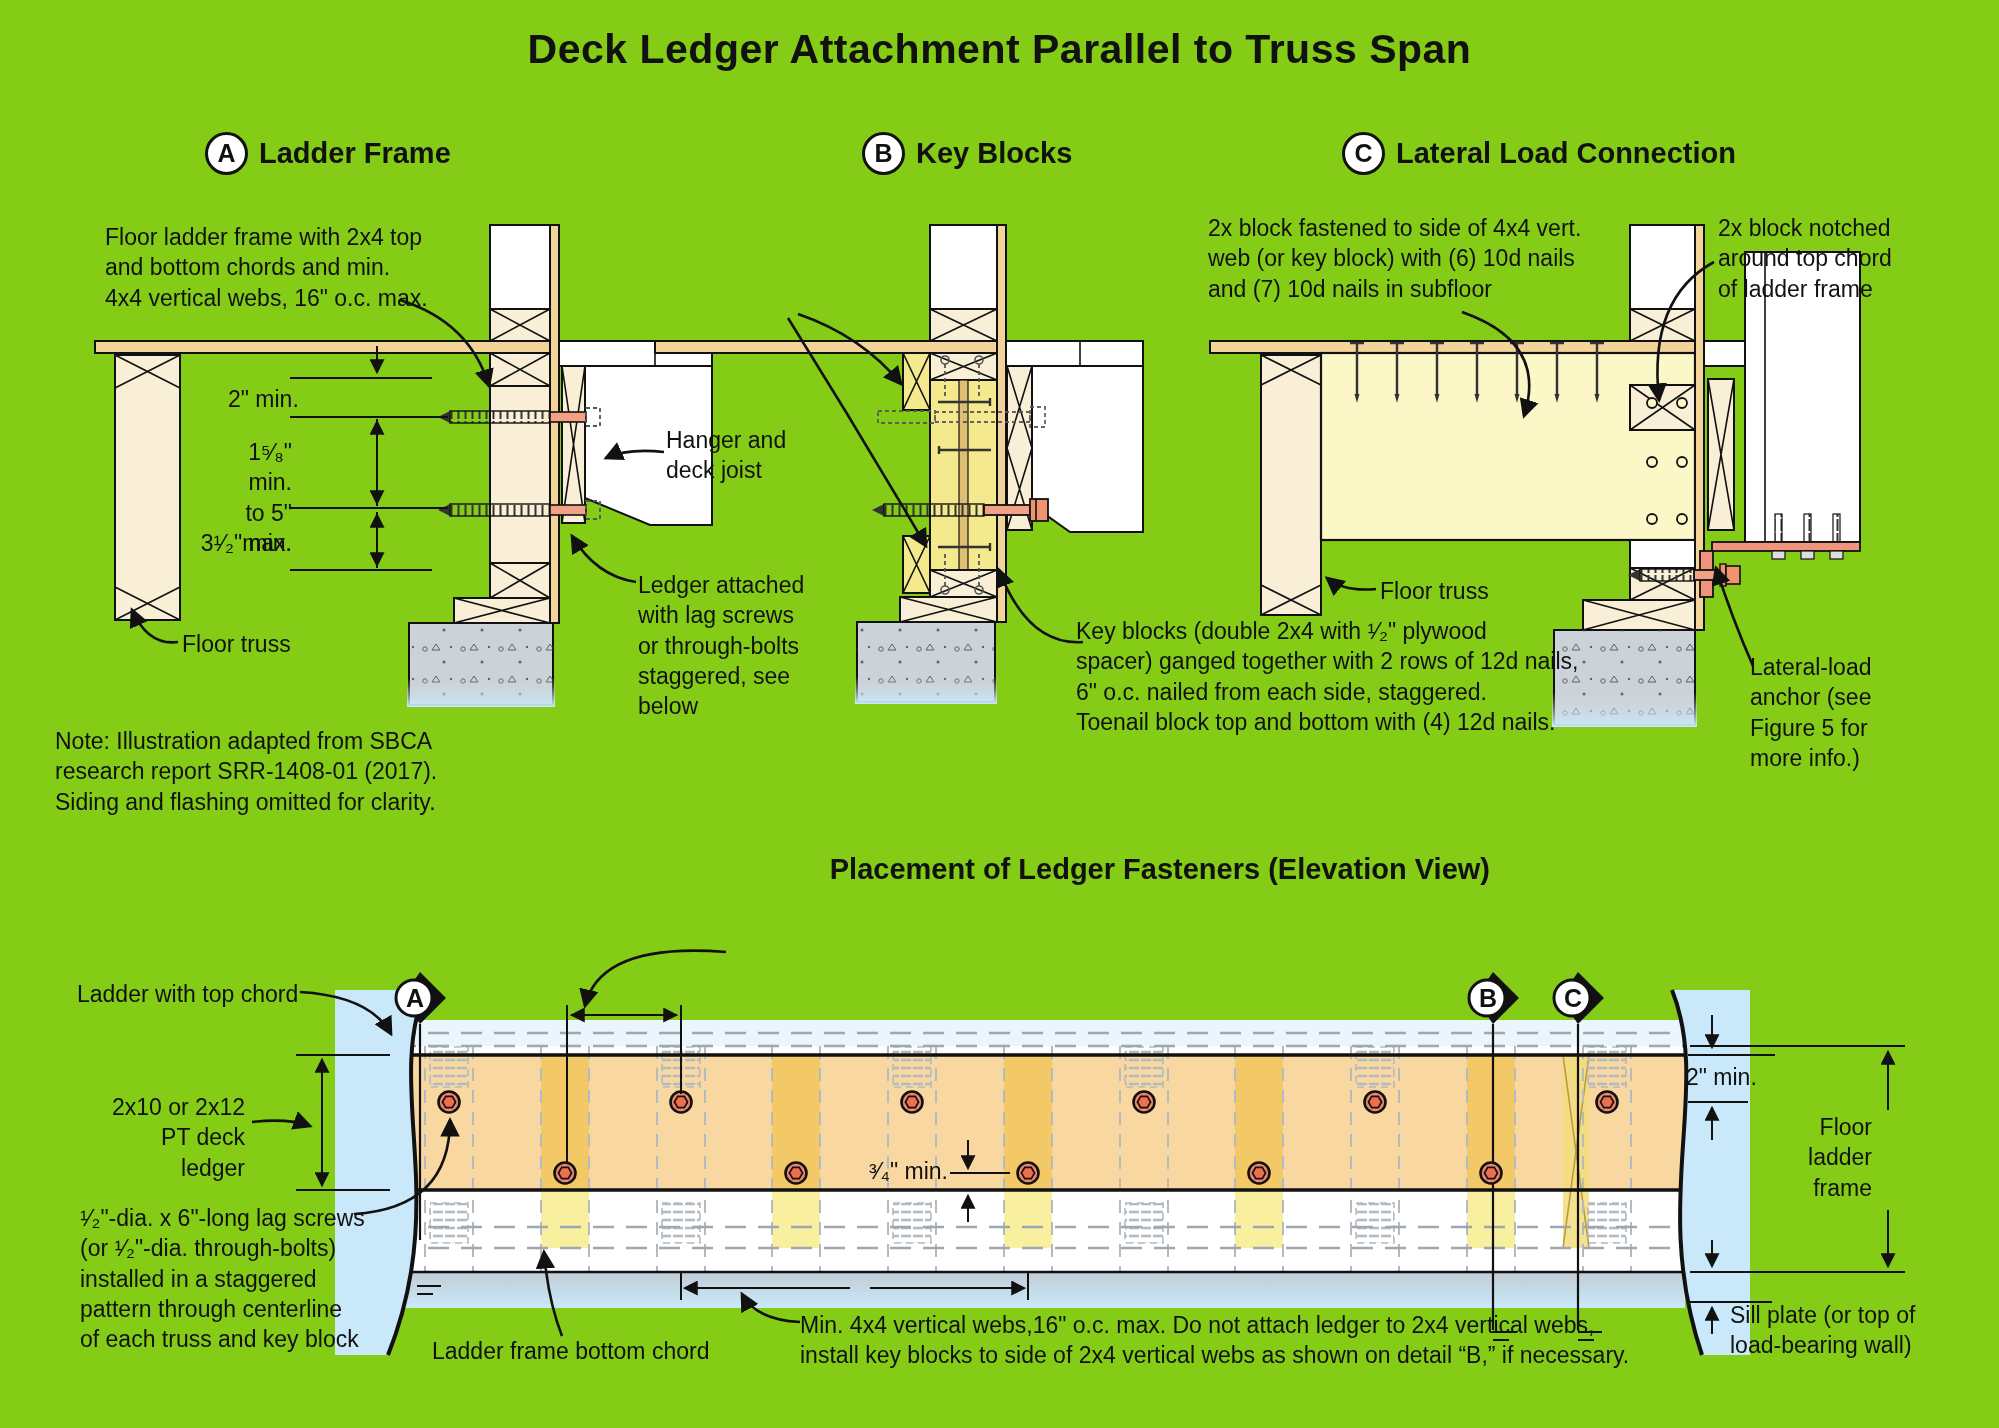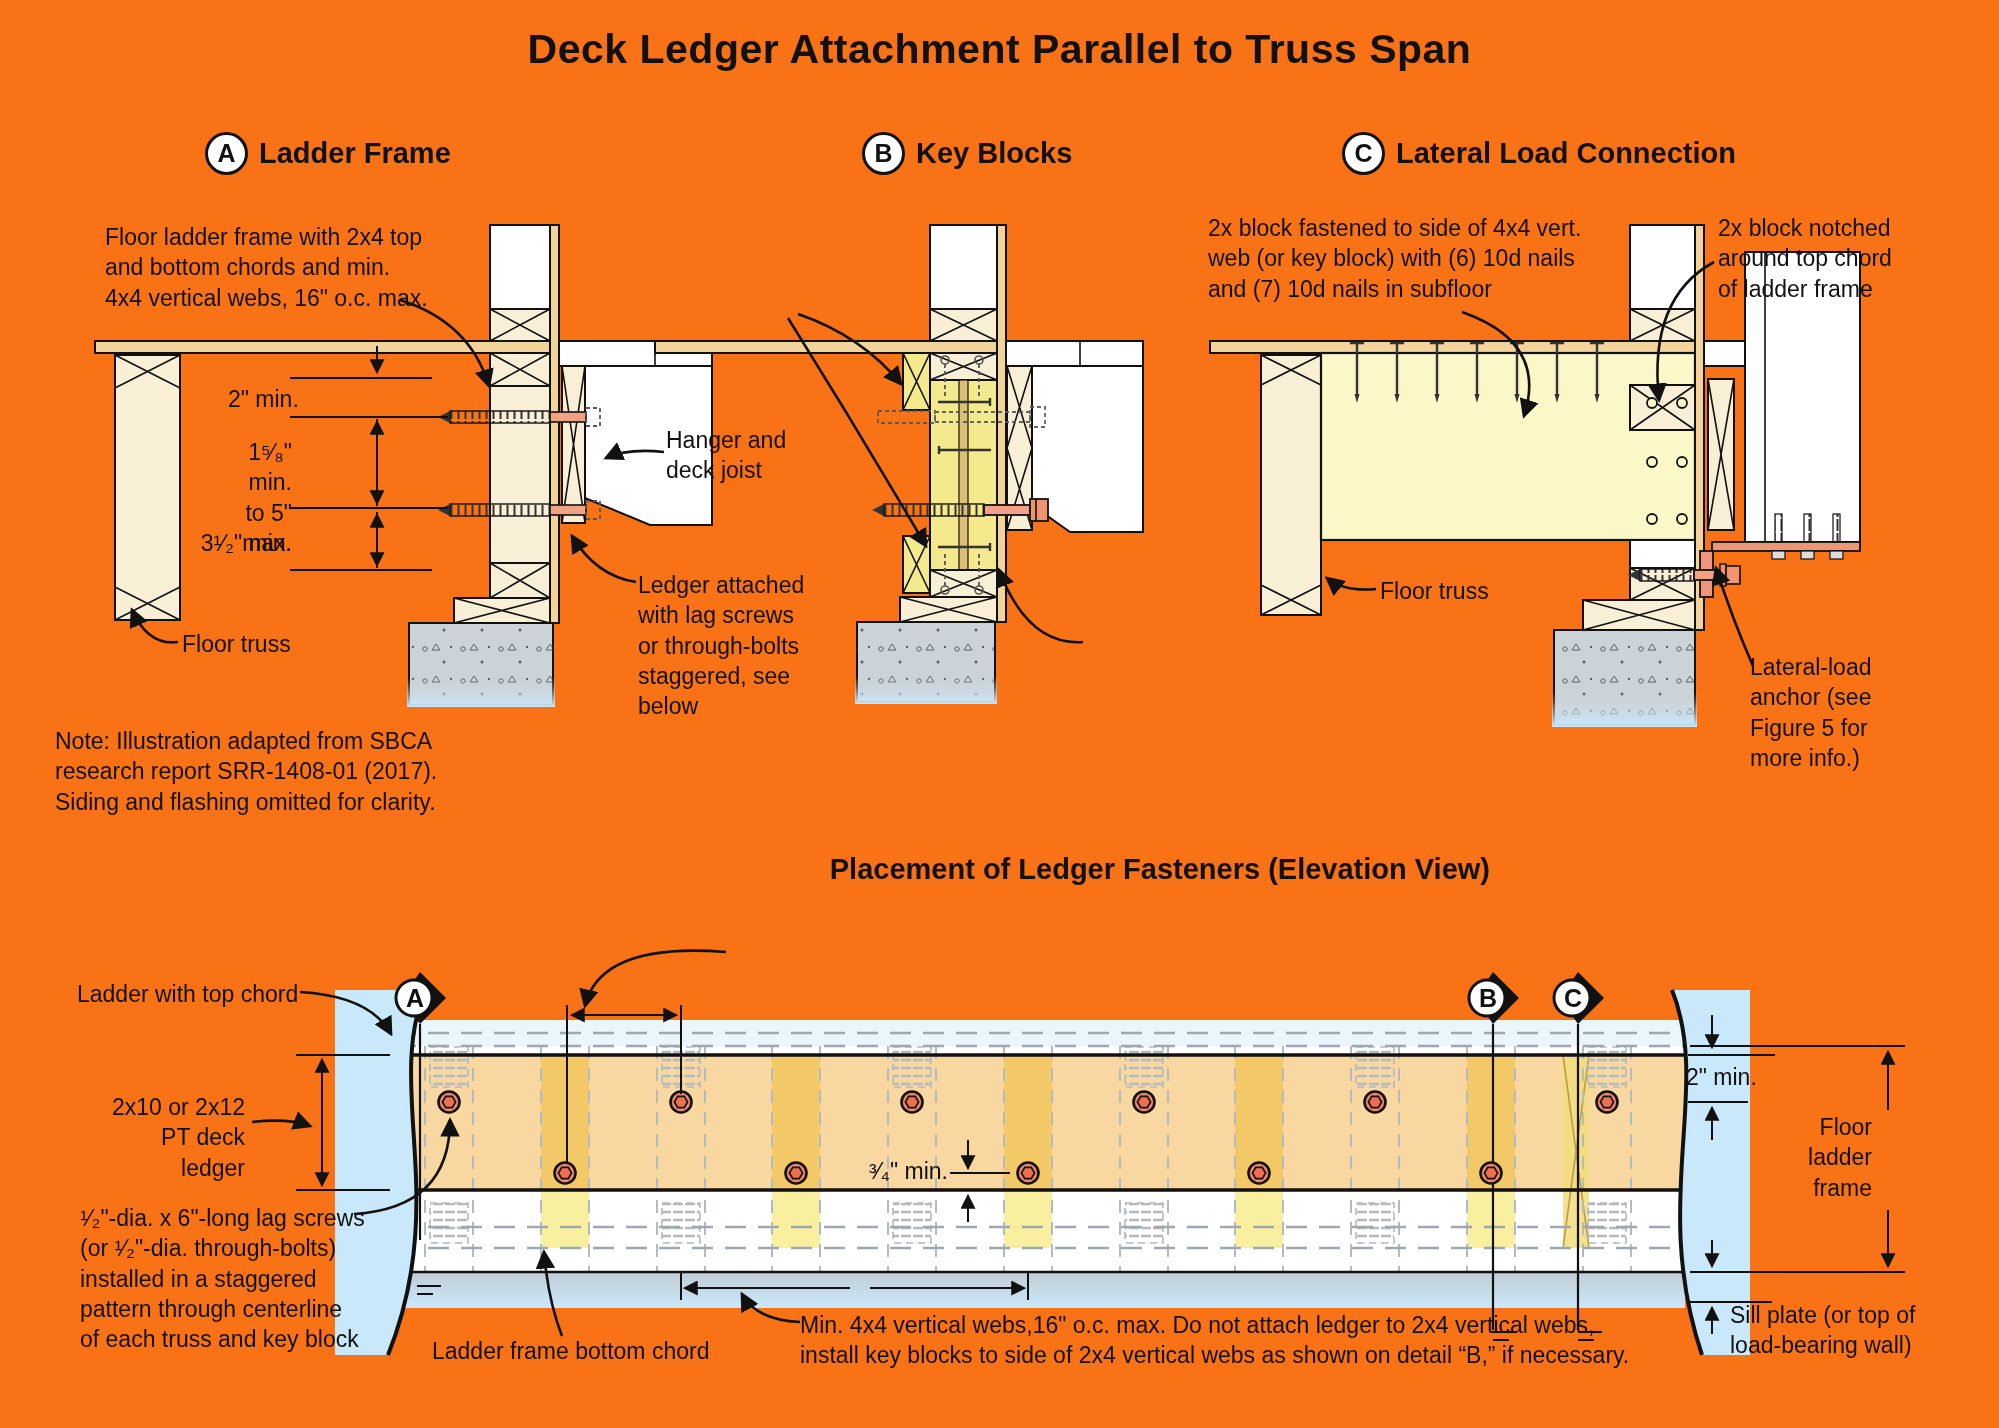--- a/index.html
+++ b/index.html
@@ -1,16 +1,16 @@
 <!DOCTYPE html>
 <html><head>
 <meta charset="utf-8">
 <style>
   html,body{margin:0;padding:0;}
-  .canvas{position:relative;width:1999px;height:1428px;background:#f97316;
+  .canvas{position:relative;width:1999px;height:1428px;background:#84cc16;
           font-family:"Liberation Sans",sans-serif;color:#111;overflow:hidden;}
   .lbl{position:absolute;font-size:23px;line-height:1.32;white-space:pre-line;}
   .r{text-align:right;}
   .c{text-align:right;}
   .title{left:0;top:22px;width:1999px;text-align:center;font-size:41px;font-weight:bold;letter-spacing:.5px;}
   .sub{font-size:29px;font-weight:bold;}
   .hdr{position:absolute;display:flex;align-items:center;gap:11px;}
   .clet{display:flex;align-items:center;justify-content:center;width:37px;height:37px;
         border:3px solid #111;border-radius:50%;background:#fff;font-size:25px;font-weight:bold;}
   .mklet{position:absolute;width:36px;height:36px;display:flex;align-items:center;justify-content:center;
@@ -383,20 +383,24 @@
 <div class="lbl" style="left:638px;top:570px">Ledger attached
 with lag screws
 or through-bolts
 staggered, see
 below</div>
 <div class="lbl" style="left:182px;top:629px">Floor truss</div>
 <div class="lbl" style="left:55px;top:726px">Note: Illustration adapted from SBCA
 research report SRR-1408-01 (2017).
 Siding and flashing omitted for clarity.</div>
 
+<div class="lbl" style="left:1076px;top:616px">Key blocks (double 2x4 with ¹⁄₂" plywood
+spacer) ganged together with 2 rows of 12d nails,
+6" o.c. nailed from each side, staggered.
+Toenail block top and bottom with (4) 12d nails.</div>
 
 <div class="lbl" style="left:1208px;top:213px">2x block fastened to side of 4x4 vert.
 web (or key block) with (6) 10d nails
 and (7) 10d nails in subfloor</div>
 <div class="lbl" style="left:1718px;top:213px">2x block notched
 around top chord
 of ladder frame</div>
 <div class="lbl" style="left:1380px;top:576px">Floor truss</div>
 <div class="lbl" style="left:1750px;top:652px">Lateral-load
 anchor (see

